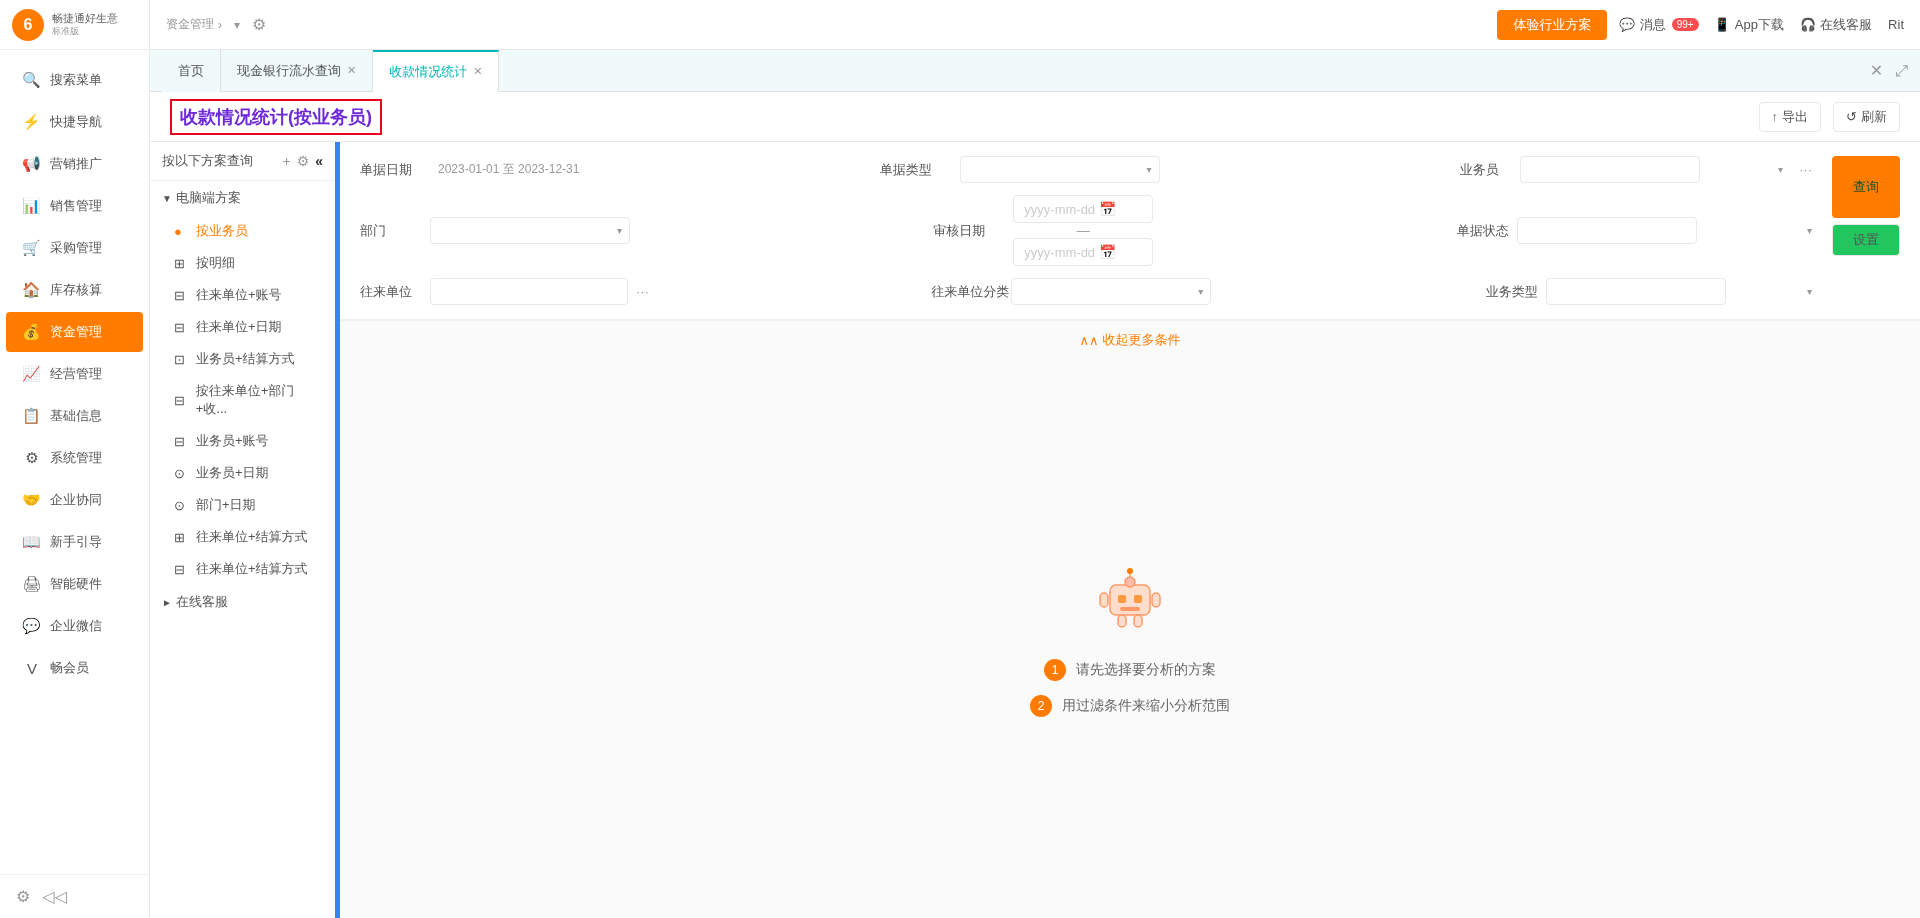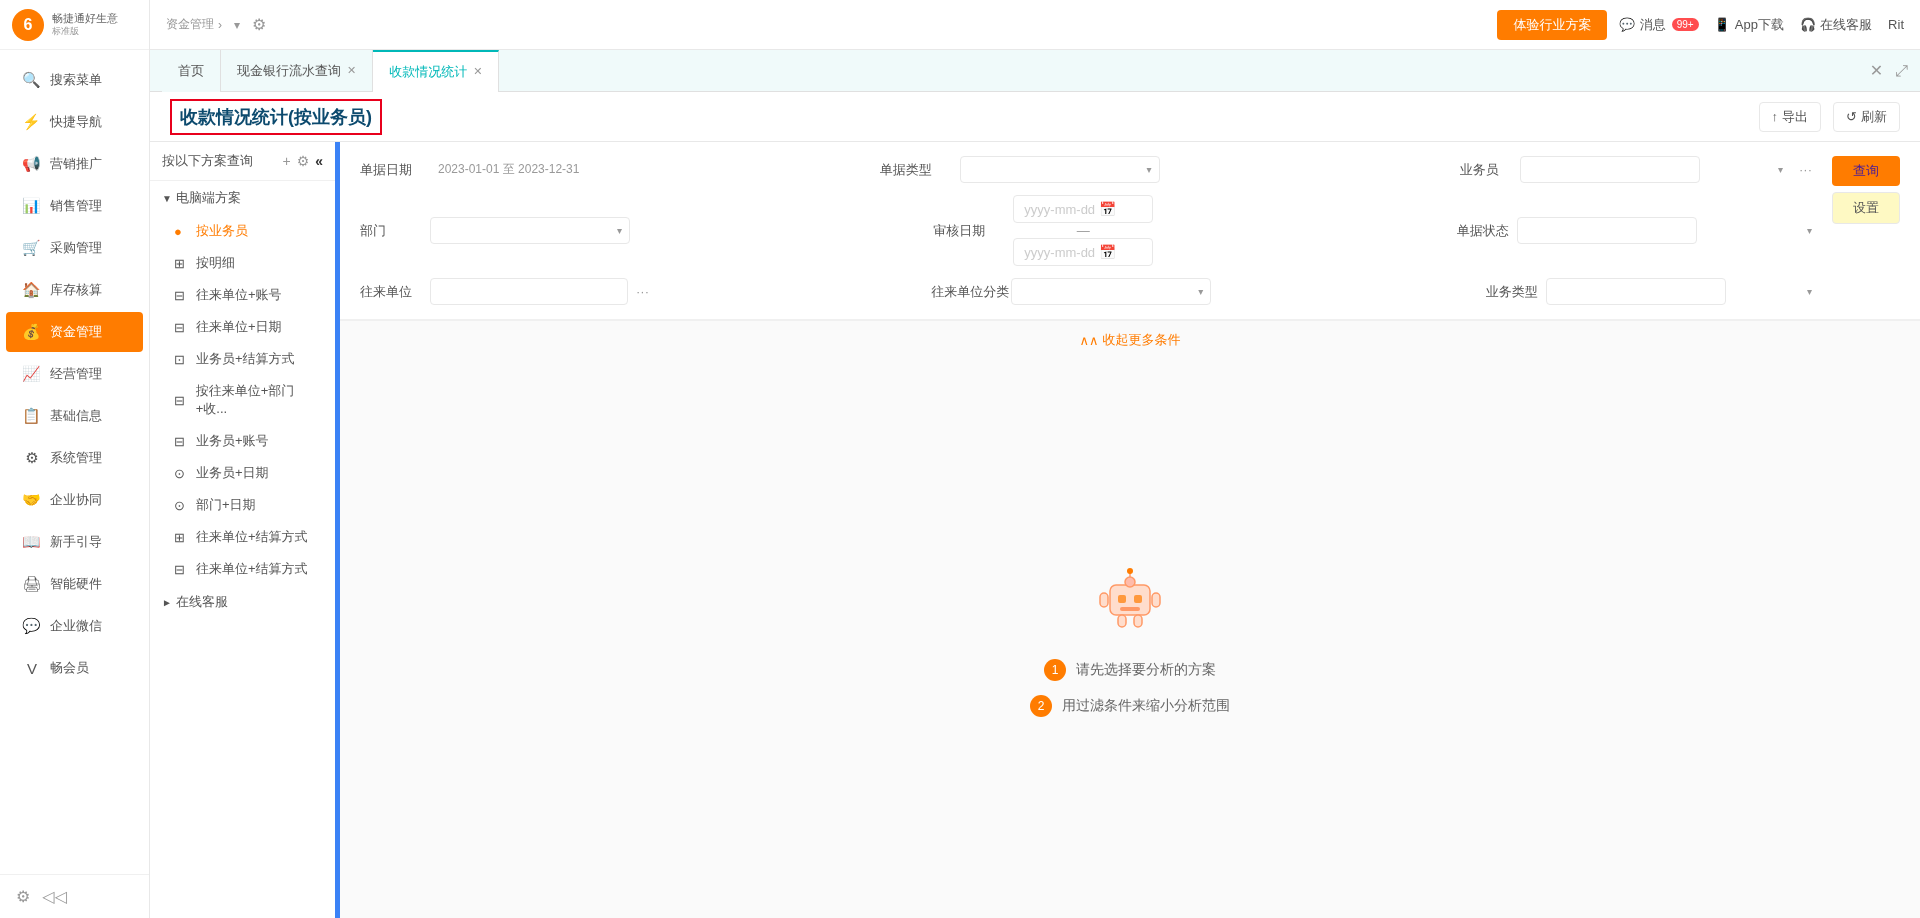--- a/index.html
+++ b/index.html
@@ -130,21 +130,21 @@
       height: 50px;
       background: #fff;
       display: flex;
       align-items: center;
       padding: 0 20px;
       border-bottom: 1px solid #e8e8e8;
     }
     .page-title {
       font-size: 18px;
       font-weight: bold;
-      color: #0c4a6e;
+      color: #6d28d9;
       border: 2px solid #e8001c;
       padding: 4px 8px;
       margin-right: 7px;
     }
     .page-header-actions { margin-left: auto; display: flex; gap: 12px; align-items: center; }
     .export-btn {
       background: #fff;
       border: 1px solid #e8e8e8;
       border-radius: 4px;
       padding: 5px 12px;
@@ -300,29 +300,29 @@
       background: #fff;
       width: 140px;
       display: inline-flex;
       align-items: center;
       cursor: pointer;
     }
     .date-sep { margin: 0 6px; color: #999; }
     .cal-icon { font-size: 14px; color: #ccc; margin-left: 4px; }
     .query-btn {
       background: #ff7c00;
-      color: #4c1d95;
+      color: #14532d;
       border: none;
       border-radius: 4px;
-      padding: 6px 20px;
+      padding: 22px 20px;
       cursor: pointer;
       font-size: 13px;
     }
     .settings-btn {
-      background: #fef9c3;
+      background: #22c55e;
       border: 1px solid #e8e8e8;
       border-radius: 4px;
       padding: 6px 20px;
       cursor: pointer;
       font-size: 13px;
       color: #555;
     }
     .more-dots { color: #999; cursor: pointer; margin: 0 8px; }
 
     

